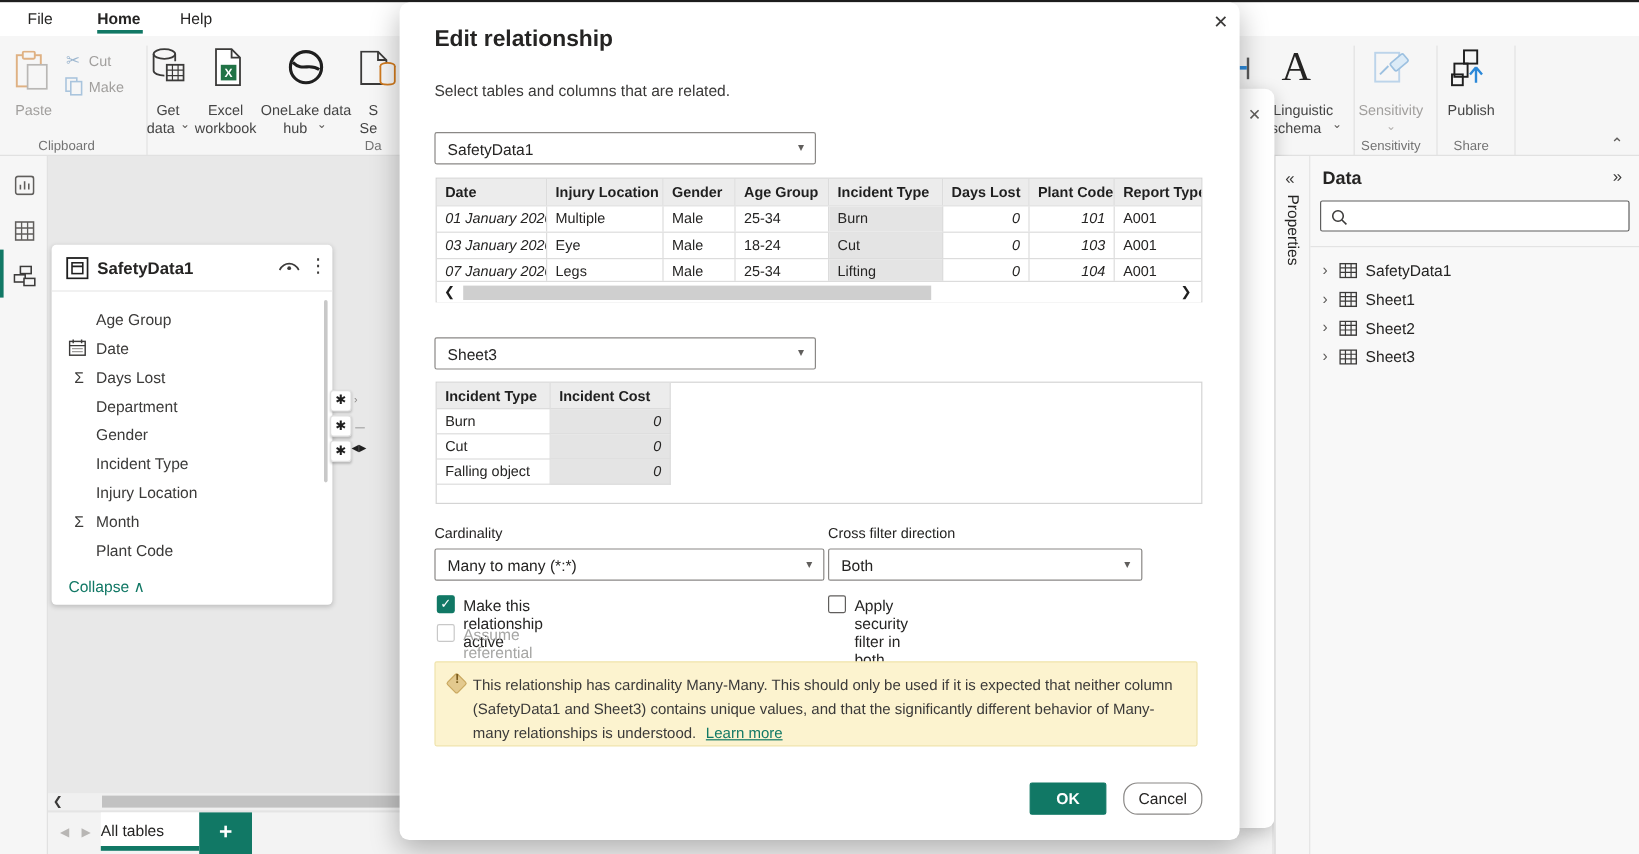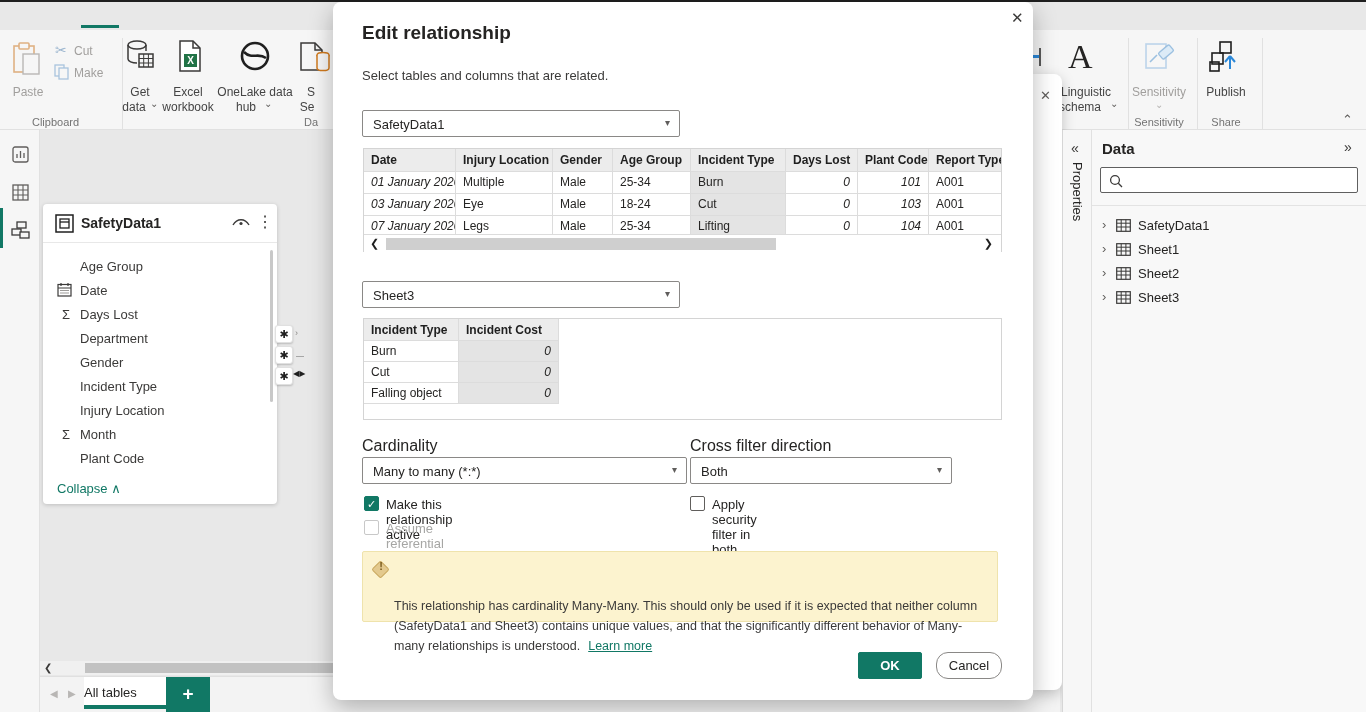--- a/index.html
+++ b/index.html
@@ -92,49 +92,54 @@
   #table1{left:30px;top:146px;width:639px;height:104px;}
   #t1-scroll{position:absolute;left:0;top:85px;width:637px;height:18px;background:#fff;border-top:1px solid #dcdcdc;}
   #t1-thumb{position:absolute;left:22px;top:3px;width:390px;height:12px;background:#cfcfcf;}
   #t1-left{position:absolute;left:6px;top:2px;font-size:11px;color:#1f1f1f;}
   #t1-right{position:absolute;right:8px;top:2px;font-size:11px;color:#1f1f1f;}
   #table2{left:30px;top:316px;width:639px;height:102px;}
   .d0{width:95px;}.d1{width:100px;}
   .trow2{display:flex;}
   .trow2 .tcell{border-bottom:1px solid #dcdcdc;}
 
-  .fldlabel{position:absolute;font-size:16px;color:#252423;}
+  .fldlabel{position:absolute;font-size:12px;color:#252423;}
   #cardinality-select{left:29px;top:455px;width:325px;}
   #crossfilter-select{left:357px;top:455px;width:262px;}
 
   .cbrow{position:absolute;height:16px;font-size:13px;}
   .cbox{position:absolute;left:0;top:0;width:15px;height:15px;border:1px solid #605e5c;border-radius:2px;background:#fff;text-align:center;line-height:14px;font-size:11px;color:#fff;}
   .cbox.on{background:#117865;border-color:#117865;}
   .cbox.dis{border-color:#c8c8c8;}
   .cblabel{position:absolute;left:22px;top:1px;}
   .cblabel.dis{color:#a6a6a4;}
 
   #warning{position:absolute;left:29px;top:549px;width:636px;height:71px;background:#fcf3cf;border:1px solid #efe3ac;border-radius:2px;}
   #warn-icon{position:absolute;left:11px;top:11px;width:13px;height:13px;background:#e3c98e;border:1px solid #c9a85f;transform:rotate(45deg);border-radius:2px;}
   #warn-excl{position:absolute;left:13px;top:8px;width:10px;text-align:center;font-size:11px;font-weight:bold;color:#7a5c1e;}
-  #warn-text{position:absolute;left:31px;top:9px;width:590px;font-size:12.5px;line-height:20px;color:#3b3a39;margin-top:35px;}
+  #warn-text{position:absolute;left:31px;top:9px;width:590px;font-size:12.5px;line-height:20px;color:#3b3a39;}
   #warn-link{color:#117865;text-decoration:underline;margin-left:8px;cursor:pointer;}
 
   #btn-ok{position:absolute;left:525px;top:650px;width:64px;height:27px;background:#117865;color:#fff;border:1px solid #117865;border-radius:2px;font-size:13px;font-weight:bold;text-align:center;line-height:25px;cursor:pointer;}
   #btn-cancel{position:absolute;left:603px;top:650px;width:66px;height:27px;background:#fff;border:1px solid #8a8886;border-radius:12px;font-size:13px;text-align:center;line-height:25px;cursor:pointer;}
 
   svg{display:block;}
 </style>
 </head>
 <body>
 
 <div id="app">
 
   <div class="abs" id="top-edge"></div>
 
+  <div class="abs" id="menubar">
+    <span class="menu-item" style="left:23px">File</span>
+    <span class="menu-item" id="menu-home" style="left:81px">Home</span>
+    <span class="menu-item" style="left:150px">Help</span>
+  </div>
   <div class="abs" id="home-underline"></div>
 
   <div class="abs" id="ribbon">
 
     <svg class="icon-svg" style="left:12px;top:12px" width="30" height="34" viewBox="0 0 30 34">
       <rect x="2" y="4" width="20" height="26" fill="none" stroke="#dfb183" stroke-width="1.6"></rect>
       <rect x="7" y="1" width="10" height="6" rx="1" fill="#f6f6f6" stroke="#dfb183" stroke-width="1.6"></rect>
       <rect x="11" y="12" width="16" height="20" fill="#f6f6f6" stroke="#b9b7b5" stroke-width="1.4"></rect>
     </svg>
     <div class="rlabel dis" style="left:8px;top:55px;width:40px">Paste</div>

